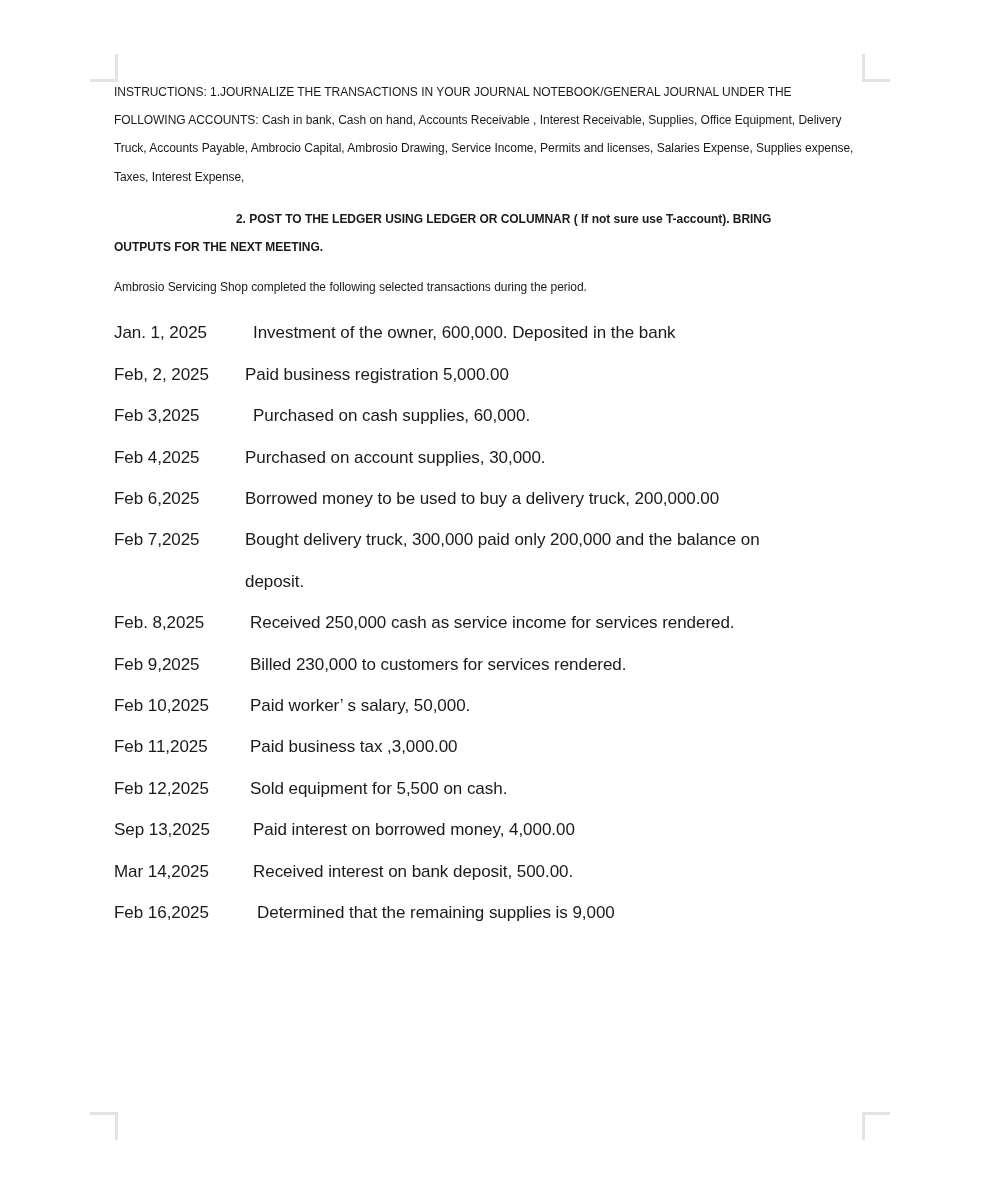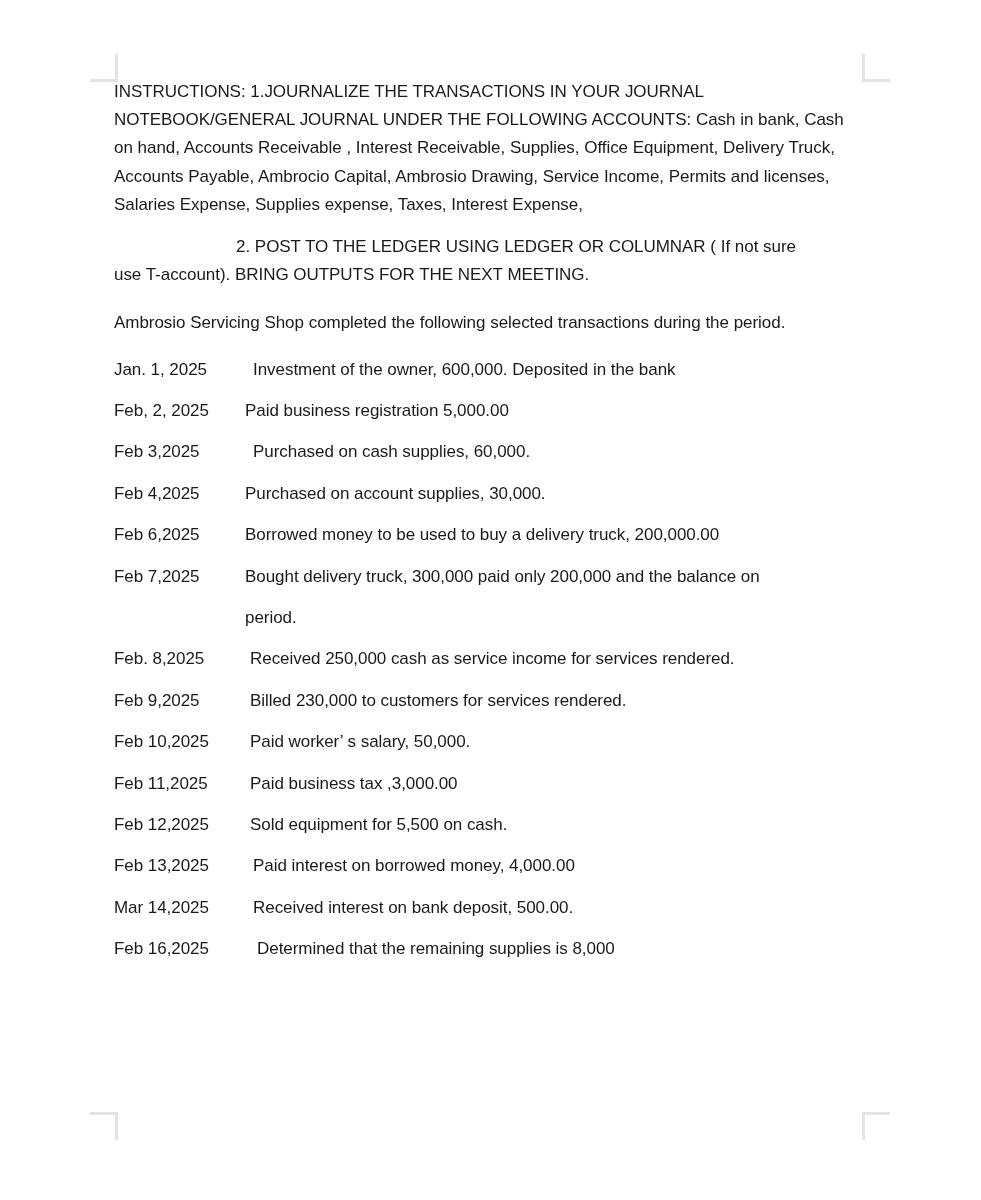--- a/index.html
+++ b/index.html
@@ -58,31 +58,31 @@
 
   
   .page {
     position: absolute;
     left: 114px;
     top: 78px;
     width: 766px;
   }
 
   .para {
-    font-size: 17px;
+    font-size: 12px;
     line-height: 28.2px;
     letter-spacing: -0.05px;
     margin: 0 0 14px 0;
     text-align: left;
     word-spacing: 0.1px;
   }
 
   .para-instructions { width: 742px; }
 
-  .para-post { width: 700px; margin-bottom: 20px; }
+  .para-post { width: 700px; margin-bottom: 12px; font-weight: bold; }
   .indent-tab { display: inline-block; width: 122px; }
 
   .para-lead {
     margin-bottom: 18px;
     width: 766px;
   }
 
   .txn-list {
     margin: 0;
     padding: 0;
@@ -133,24 +133,24 @@
   </p>
 
   <p class="para para-lead">Ambrosio Servicing Shop completed the following selected transactions during the period.</p>
 
   <div class="txn-list" id="txn-list">
       <div class="txn"><span class="txn-date">Jan. 1, 2025</span><span class="txn-desc pad-md">Investment of the owner, 600,000. Deposited in the bank</span></div>
       <div class="txn"><span class="txn-date">Feb, 2, 2025</span><span class="txn-desc ">Paid business registration 5,000.00</span></div>
       <div class="txn"><span class="txn-date">Feb 3,2025</span><span class="txn-desc pad-md">Purchased on cash supplies, 60,000.</span></div>
       <div class="txn"><span class="txn-date">Feb 4,2025</span><span class="txn-desc ">Purchased on account supplies, 30,000.</span></div>
       <div class="txn"><span class="txn-date">Feb 6,2025</span><span class="txn-desc ">Borrowed money to be used to buy a delivery truck, 200,000.00</span></div>
-      <div class="txn"><span class="txn-date">Feb 7,2025</span><span class="txn-desc ">Bought delivery truck, 300,000 paid only 200,000 and the balance on</span><span class="txn-cont">period.</span></div>
+      <div class="txn"><span class="txn-date">Feb 7,2025</span><span class="txn-desc ">Bought delivery truck, 300,000 paid only 200,000 and the balance on</span><span class="txn-cont">deposit.</span></div>
       <div class="txn"><span class="txn-date">Feb. 8,2025</span><span class="txn-desc pad-sm">Received 250,000 cash as service income for services rendered.</span></div>
       <div class="txn"><span class="txn-date">Feb 9,2025</span><span class="txn-desc pad-sm">Billed 230,000 to customers for services rendered.</span></div>
       <div class="txn"><span class="txn-date">Feb 10,2025</span><span class="txn-desc pad-sm">Paid worker’  s salary, 50,000.</span></div>
       <div class="txn"><span class="txn-date">Feb 11,2025</span><span class="txn-desc pad-sm">Paid business tax ,3,000.00</span></div>
       <div class="txn"><span class="txn-date">Feb 12,2025</span><span class="txn-desc pad-sm">Sold equipment for 5,500 on cash.</span></div>
-      <div class="txn"><span class="txn-date">Feb 13,2025</span><span class="txn-desc pad-md">Paid interest on borrowed money, 4,000.00</span></div>
+      <div class="txn"><span class="txn-date">Sep 13,2025</span><span class="txn-desc pad-md">Paid interest on borrowed money, 4,000.00</span></div>
       <div class="txn"><span class="txn-date">Mar 14,2025</span><span class="txn-desc pad-md">Received interest on bank deposit, 500.00.</span></div>
-      <div class="txn"><span class="txn-date">Feb 16,2025</span><span class="txn-desc pad-lg">Determined that the remaining supplies is 8,000</span></div>
+      <div class="txn"><span class="txn-date">Feb 16,2025</span><span class="txn-desc pad-lg">Determined that the remaining supplies is 9,000</span></div>
     </div>
 
 </div>
 
 </body></html>

